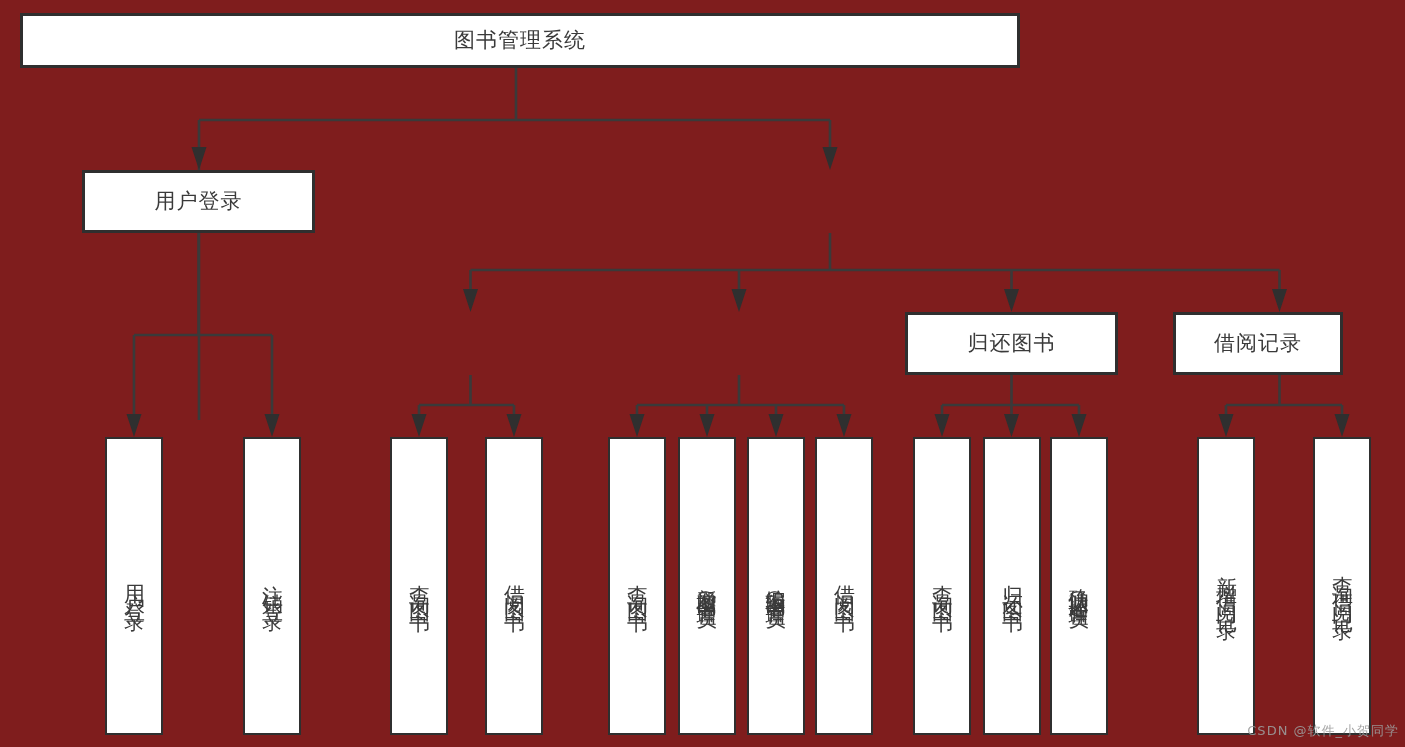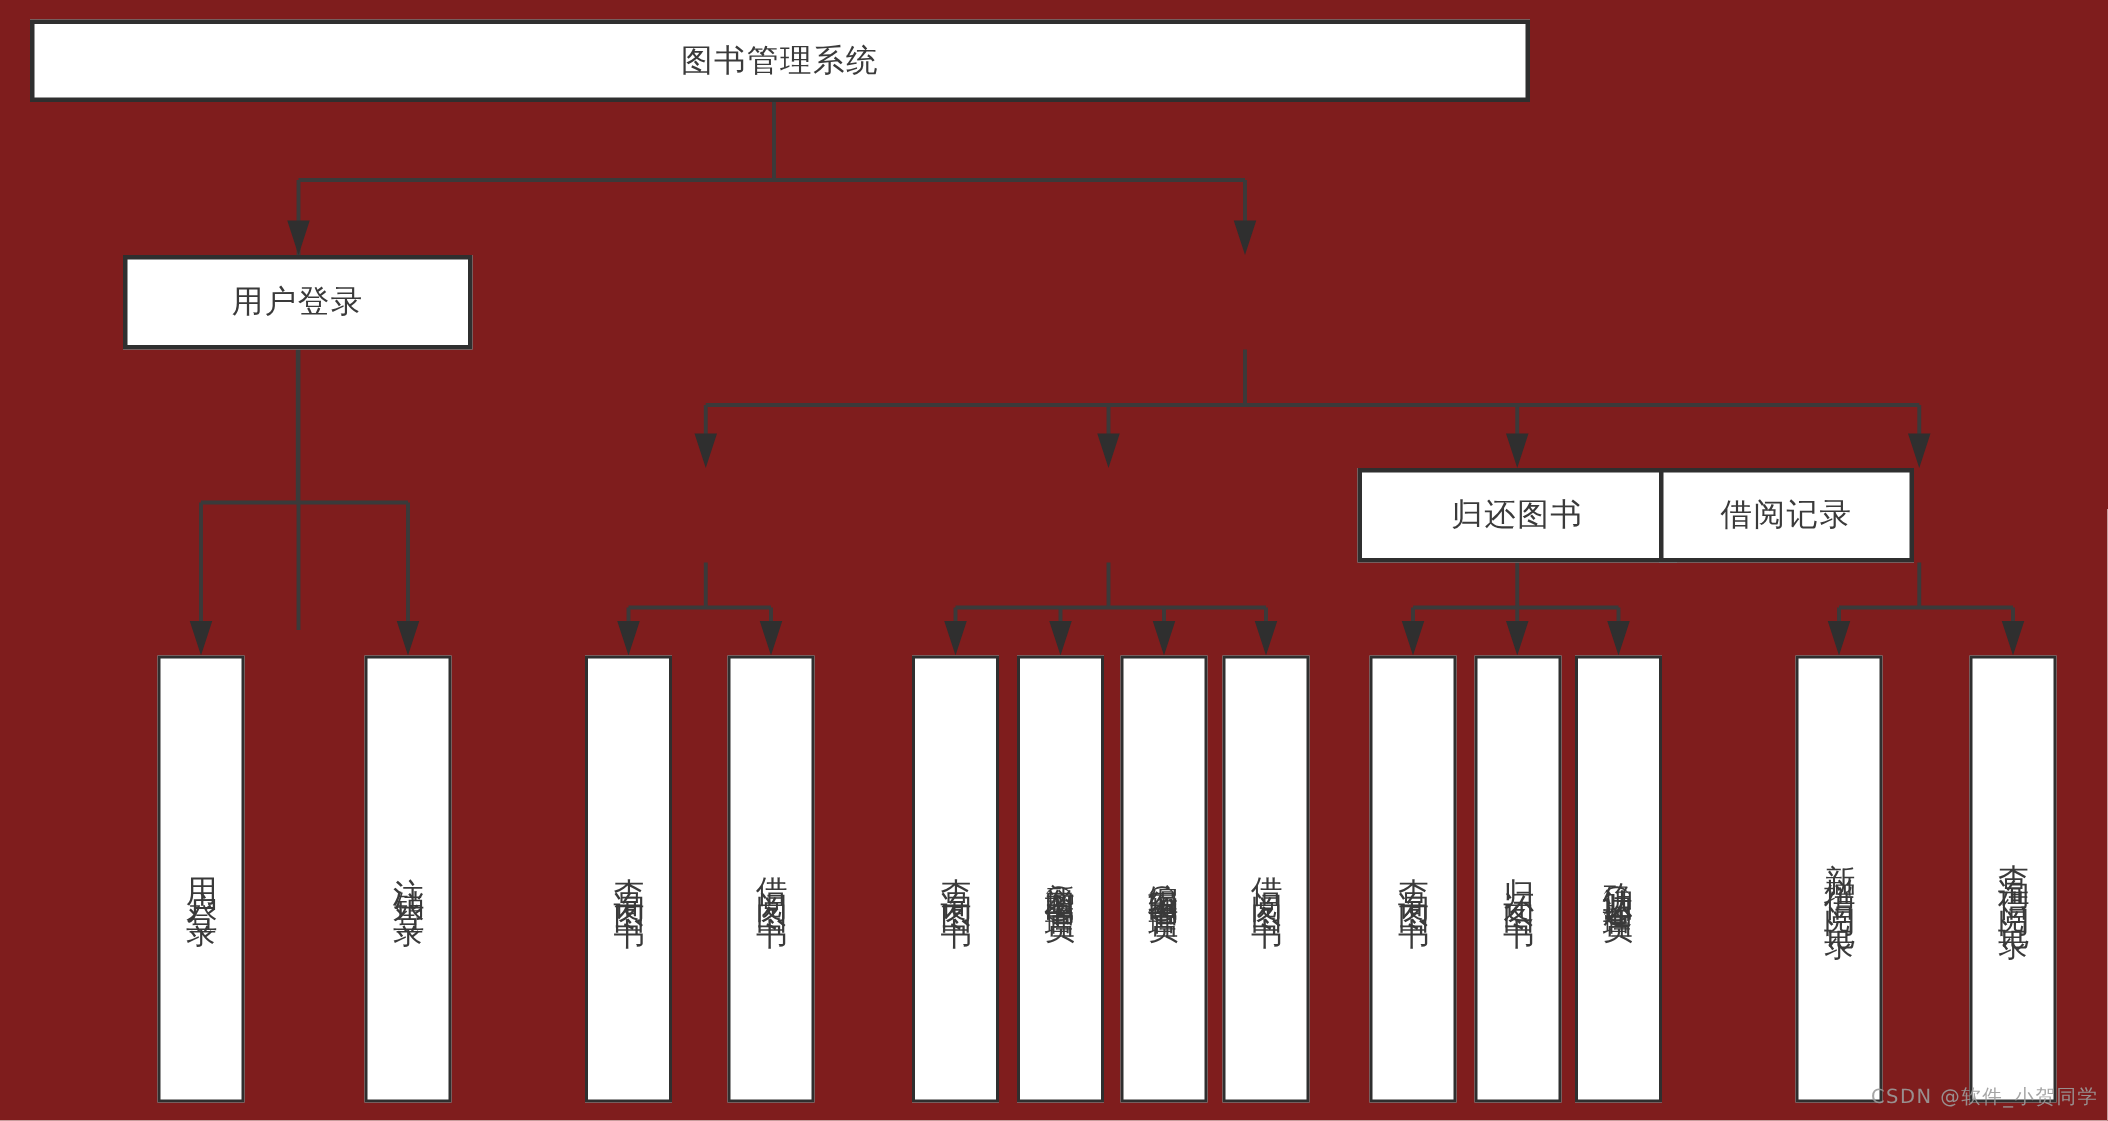--- a/index.html
+++ b/index.html
@@ -57,21 +57,21 @@
              M1071.5 414 L1086.5 414 L1079 437 Z
              M1218.5 414 L1233.5 414 L1226 437 Z
              M1334.5 414 L1349.5 414 L1342 437 Z"></path>
   </svg>
 
   <div class="box" style="left:20px;top:13px;width:1000px;height:55px">图书管理系统</div>
 
   <div class="box" style="left:82px;top:170px;width:233px;height:63px">用户登录</div>
 
   <div class="box" style="left:905px;top:312px;width:213px;height:63px">归还图书</div>
-  <div class="box" style="left:1106px;top:312px;width:170px;height:63px">借阅记录</div>
+  <div class="box" style="left:1173px;top:312px;width:170px;height:63px">借阅记录</div>
 
   <div class="box vbox" style="left:105px;top:437px;width:58px;height:298px">用户登录</div>
   <div class="box vbox" style="left:243px;top:437px;width:58px;height:298px">注销登录</div>
 
   <div class="box vbox" style="left:390px;top:437px;width:58px;height:298px">查询图书</div>
   <div class="box vbox" style="left:485px;top:437px;width:58px;height:298px">借阅图书</div>
 
   <div class="box vbox" style="left:608px;top:437px;width:58px;height:298px">查询图书</div>
   <div class="box vbox long" style="left:678px;top:437px;width:58px;height:298px">新增图书（管理员）</div>
   <div class="box vbox long" style="left:747px;top:437px;width:58px;height:298px">编辑图书（管理员）</div>

